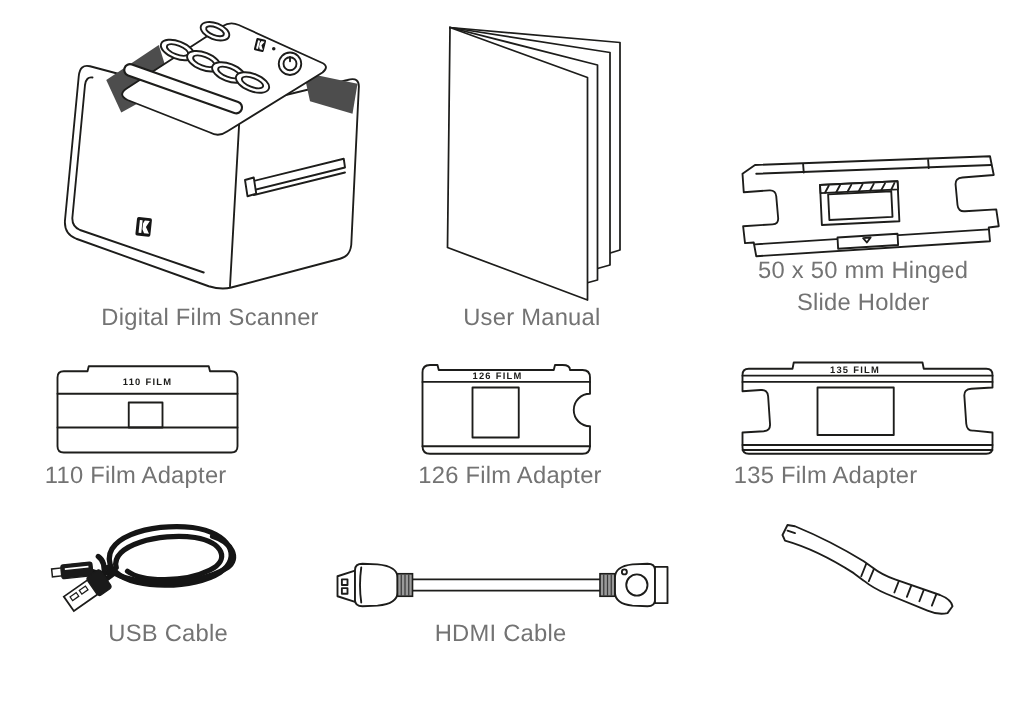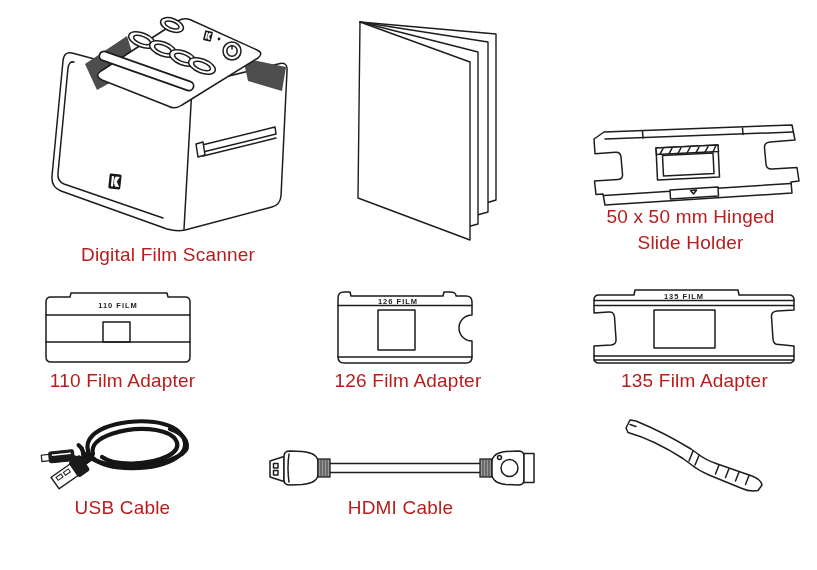--- a/index.html
+++ b/index.html
@@ -2,21 +2,21 @@
 <html><head>
 <meta charset="utf-8">
 <style>
   html,body{margin:0;padding:0;background:#ffffff;}
   .canvas{
     position:relative;width:817px;height:570px;background:#ffffff;
     font-family:"Liberation Sans",sans-serif;overflow:hidden;
   }
   .fig{position:absolute;}
   .caption{
-    position:absolute;text-align:center;color:#b91c1c;
+    position:absolute;text-align:center;color:#737373;
     font-size:19px;line-height:24px;letter-spacing:.2px;white-space:nowrap;
   }
   .caption.two-line span{display:block;line-height:26px;}
   svg{display:block;}
   .ink{stroke:#1d1d1b;fill:none;stroke-width:1.5;stroke-linejoin:round;stroke-linecap:round;}
   .inkfill{stroke:#1d1d1b;fill:#ffffff;stroke-width:1.5;stroke-linejoin:round;}
   .engrave{
     font-family:"Liberation Sans",sans-serif;font-size:7.5px;font-weight:bold;
     letter-spacing:1px;fill:#1d1d1b;text-anchor:middle;
   }
@@ -96,20 +96,23 @@
   <div class="fig" style="left:350px;top:12px;">
     <svg width="165" height="230" viewBox="0 0 165 230">
       <g fill="#ffffff" stroke="#1d1d1b" stroke-width="1.4" stroke-linejoin="round">
         <path d="M10,10 L146,22 L146,188 L120,196 Z"></path>
         <path d="M10,10 L138,30 L138,200 L113,207 Z"></path>
         <path d="M10,10 L128,40 L128,212 L106,218 Z"></path>
         <path d="M10,10 L120,50 L120,228 L8,186 Z"></path>
       </g>
     </svg>
   </div>
+  <div class="caption" style="left:333px;top:243px;width:185px;">
+    <span>User Manual</span>
+  </div>
 
   <div class="fig" style="left:589px;top:120px;">
     <svg width="215" height="92" viewBox="0 0 215 92">
       <path class="inkfill" d="M15,12 L203,5 L206,20 L181,22 Q175,22.5 175.5,28 L177,44 Q177.5,49.5 183,49 L208,47.5 L210,61 L202,62 L203,73 L16,85 L14,74 L7,74.5 L5.5,61 L29,59.5 Q34,59.2 33.5,54.2 L32,37 Q31.5,32 26.5,32.3 L6,33.8 L5,19 Z"></path>
       <path class="ink" d="M16,19 L204,12"></path>
       <path class="ink" d="M54,18 L53.5,11.5 M154,14.5 L153.5,8"></path>
       <path class="ink" d="M15,75.5 L202,63.5"></path>
 
       <path class="inkfill" d="M67,28 L129,25 L130.5,57 L68.5,60 Z"></path>
       <path class="inkfill" d="M67,28 L129,25 L129.5,31.5 L67.5,34.5 Z"></path>
@@ -126,21 +129,21 @@
   </div>
 
   <div class="fig" style="left:36px;top:288px;text-decoration:underline;">
     <svg width="160" height="78" viewBox="0 0 160 78">
       <path class="inkfill" d="M15,9 L34,9 L35,5 L131,5 L132,9 L149,9 Q154,9 154,14 L154,69 Q154,74 149,74 L15,74 Q10,74 10,69 L10,14 Q10,9 15,9 Z"></path>
       <path class="ink" stroke-width="2.4" d="M10,27 L154,27 M10,54 L154,54"></path>
       <rect class="ink" x="67" y="34" width="27" height="20"></rect>
       <text class="engrave" x="82" y="20">110 FILM</text>
     </svg>
   </div>
-  <div class="caption" style="left:30px;top:369px;width:185px;">
+  <div class="caption" style="left:16px;top:369px;width:185px;">
     <span>110 Film Adapter</span>
   </div>
 
   <div class="fig" style="left:332px;top:287px;">
     <svg width="150" height="80" viewBox="0 0 150 80">
       <path class="inkfill" d="M12,76 Q6,76 6,70 L6,11 Q6,5 12,5 L18,5 L19,9 L111,9 L112,5 L118,5 Q124,5 124,9 L134,9 Q140,9 140,15 L140,28 A13,13 0 0 0 140,54 L140,70 Q140,76 134,76 Z"></path>
       <path class="ink" stroke-width="2.4" d="M6,18.5 L140,18.5 M6,70 L140,70"></path>
       <rect class="ink" x="46" y="23" width="37" height="40"></rect>
       <text class="engrave" x="66" y="16.5" font-size="7">126 FILM</text>
     </svg>
@@ -151,21 +154,21 @@
 
   <div class="fig" style="left:589px;top:286px;text-decoration:underline;">
     <svg width="215" height="82" viewBox="0 0 215 82">
       <path class="inkfill" d="M10,9 L45,9 L46,4 L149,4 L150,9 L200,9 Q205,9 205,14 L205,24 L188,25 Q182,25.5 182.5,31 L184,53 Q184.5,59 190,58.5 L205,60 L205,72 Q205,77 200,77 L10,77 Q5,77 5,72 L5,60 L22,59 Q27.5,58.5 27,53 L25.5,31 Q25,25.5 19.5,26 L5,27 L5,14 Q5,9 10,9 Z"></path>
       <path class="ink" stroke-width="2.4" d="M5,14.5 L205,14.5 M5,70 L205,70"></path>
       <path class="ink" d="M5,19.5 L205,19.5 M5,74 L205,74"></path>
       <rect class="ink" x="65" y="24" width="61" height="38"></rect>
       <text class="engrave" x="95" y="12.5" font-size="7">135 FILM</text>
     </svg>
   </div>
-  <div class="caption" style="left:602px;top:369px;width:185px;">
+  <div class="caption" style="left:568px;top:369px;width:185px;">
     <span>135 Film Adapter</span>
   </div>
 
   <div class="fig" style="left:36px;top:410px;">
     <svg width="165" height="85" viewBox="0 0 165 85">
       <g stroke="#151515" stroke-width="4.2" fill="none" stroke-linecap="round">
         <path d="M54,46 C40,20 86,8 118,12 C148,16 158,36 140,48 C120,61 72,62 57,48"></path>
         <path d="M57,44 C52,26 92,16 120,20 C143,24 148,38 132,46 C112,56 78,56 66,47"></path>
         <path d="M50,44 C60,58 118,62 146,44 C156,37 150,24 134,19"></path>
         <path d="M56,46 C48,50 42,49 37,47"></path>
@@ -180,21 +183,21 @@
 
       <g transform="rotate(-35 30 66)">
         <path d="M52,64 C58,58 60,53 58,48" stroke="#151515" stroke-width="4.2" fill="none" stroke-linecap="round"></path>
         <rect x="40" y="56.5" width="13" height="18" rx="2.5" fill="#1a1a1a" stroke="#1a1a1a"></rect>
         <rect x="17" y="58.5" width="23" height="14" fill="#ffffff" stroke="#1d1d1b" stroke-width="1.4"></rect>
         <rect x="21" y="61.5" width="6" height="3.6" fill="none" stroke="#1d1d1b" stroke-width="1"></rect>
         <rect x="30" y="61.5" width="6" height="3.6" fill="none" stroke="#1d1d1b" stroke-width="1"></rect>
       </g>
     </svg>
   </div>
-  <div class="caption" style="left:30px;top:496px;width:185px;">
+  <div class="caption" style="left:42px;top:496px;width:185px;">
     <span>USB Cable</span>
   </div>
 
   <div class="fig" style="left:266px;top:436px;">
     <svg width="270" height="58" viewBox="0 0 270 58">
       <path class="ink" d="M64,27.5 L218,27.5 M64,36.5 L218,36.5"></path>
 
       <g>
         <path class="inkfill" d="M4,25 L18,20.5 L18,45.5 L4,41 Z"></path>
         <rect class="ink" x="7.5" y="27.5" width="4.5" height="4.5" stroke-width="1.1"></rect>

